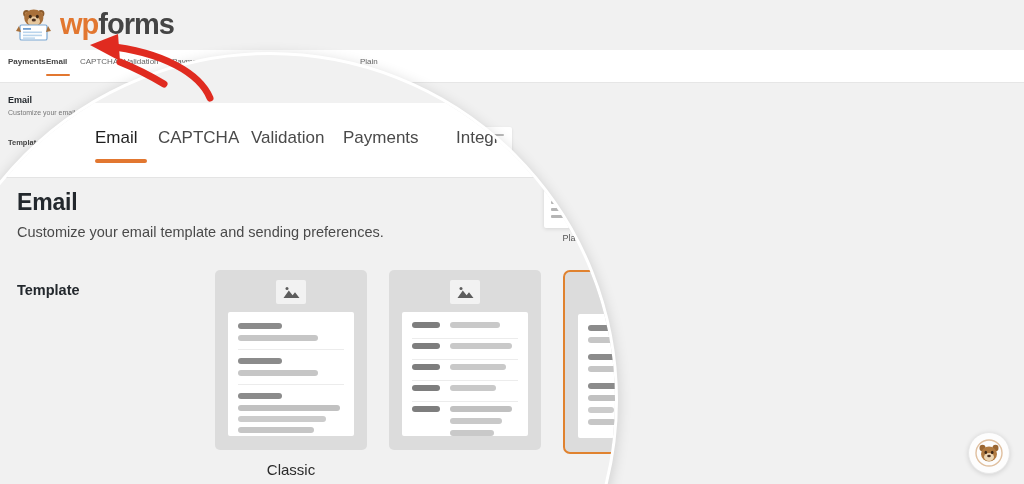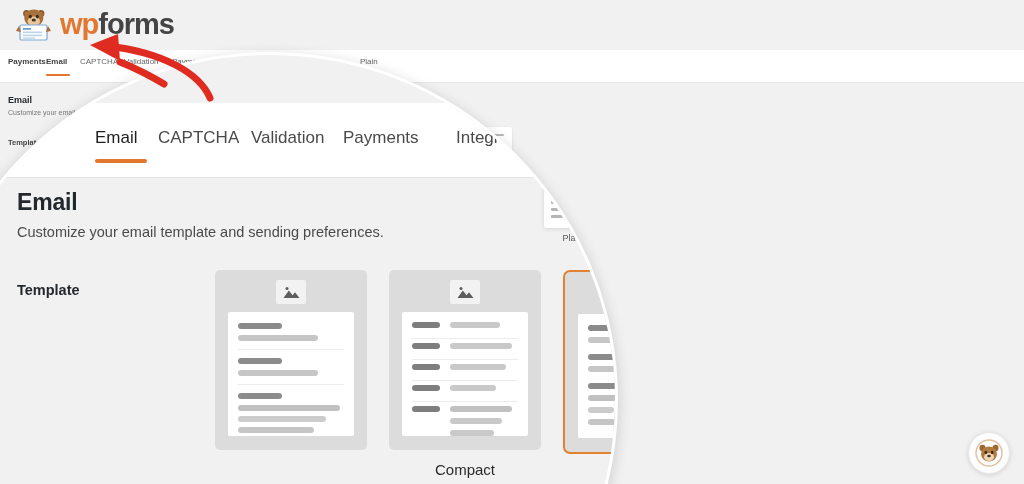--- a/index.html
+++ b/index.html
@@ -185,20 +185,21 @@
         <div class="hr" style="top:37px"></div>
         <div class="ln" style="left:10px;top:46px;width:44px;background:#8b8b8b"></div>
         <div class="ln" style="left:10px;top:58px;width:80px;background:#c6c6c6"></div>
         <div class="hr" style="top:72px"></div>
         <div class="ln" style="left:10px;top:81px;width:44px;background:#8b8b8b"></div>
         <div class="ln" style="left:10px;top:93px;width:102px;background:#c1c1c1"></div>
         <div class="ln" style="left:10px;top:104px;width:88px;background:#cccccc"></div>
         <div class="ln" style="left:10px;top:115px;width:76px;background:#c6c6c6"></div>
       </div>
     </div>
+    <div class="tcaption" style="left:212px">Classic</div>
 
     <div class="tcard" style="left:386px">
       <div class="thumb-icon">
         <svg width="17" height="14" viewBox="0 0 17 14">
           <circle cx="4" cy="3.4" r="1.5" fill="#5d5d5d"></circle>
           <path d="M0.5 13 L5.8 5.6 L9.6 10.2 L12 7.2 L16.5 13 Z" fill="#5d5d5d"></path>
         </svg>
       </div>
       <div class="sheet">
         <div class="ln" style="left:10px;top:10px;width:28px;background:#7e7e7e"></div>
@@ -212,21 +213,20 @@
         <div class="hr" style="top:68px"></div>
         <div class="ln" style="left:10px;top:73px;width:28px;background:#7e7e7e"></div>
         <div class="ln" style="left:48px;top:73px;width:46px;background:#c9c9c9"></div>
         <div class="hr" style="top:89px"></div>
         <div class="ln" style="left:10px;top:94px;width:28px;background:#7e7e7e"></div>
         <div class="ln" style="left:48px;top:94px;width:62px;background:#c1c1c1"></div>
         <div class="ln" style="left:48px;top:106px;width:52px;background:#c9c9c9"></div>
         <div class="ln" style="left:48px;top:118px;width:44px;background:#c9c9c9"></div>
       </div>
     </div>
-    <div class="tcaption" style="left:386px">Compact</div>
 
     <div class="tcard selected" style="left:560px">
 
       <div class="sheet">
         <div class="ln" style="left:10px;top:11px;width:24px;background:#8b8b8b"></div>
         <div class="ln" style="left:10px;top:23px;width:30px;background:#c6c6c6"></div>
         <div class="ln" style="left:10px;top:40px;width:30px;background:#8b8b8b"></div>
         <div class="ln" style="left:10px;top:52px;width:28px;background:#c6c6c6"></div>
         <div class="ln" style="left:10px;top:69px;width:30px;background:#8b8b8b"></div>
         <div class="ln" style="left:10px;top:81px;width:30px;background:#c1c1c1"></div>

